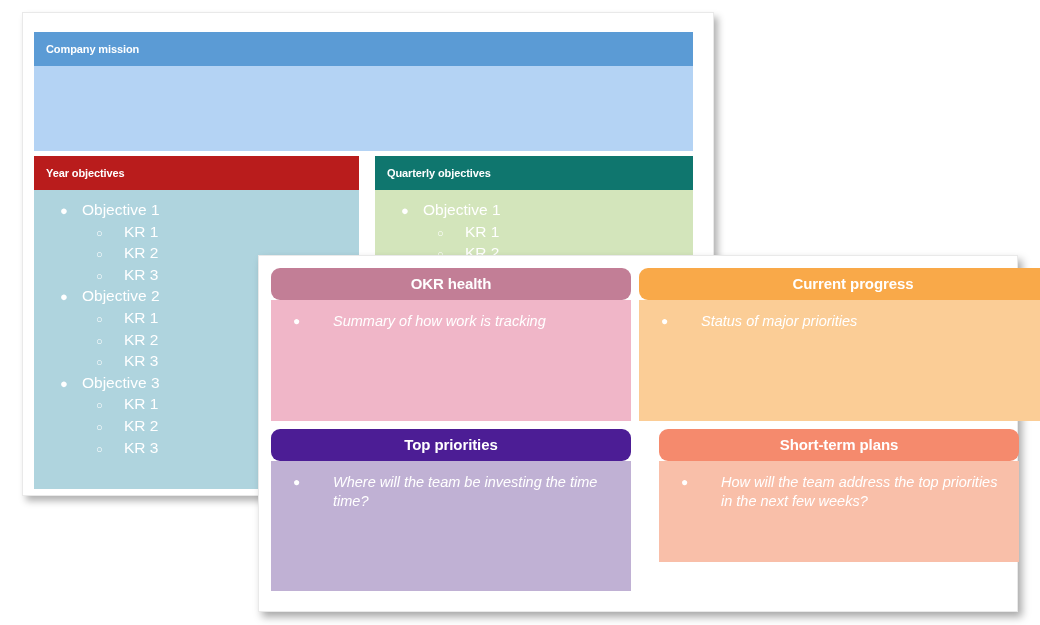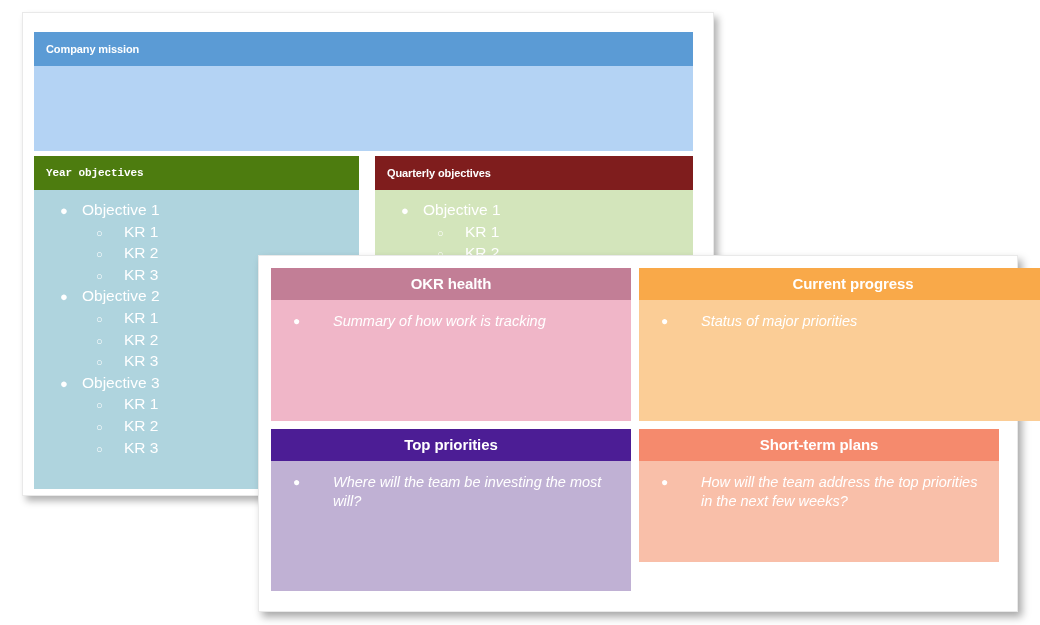--- a/index.html
+++ b/index.html
@@ -82,33 +82,33 @@
     background: #b4d3f4;
     height: 85px;
   }
 
   #panel-year {
     left: 11px;
     top: 143px;
     width: 325px;
     height: 333px;
   }
-  #panel-year .panel-head { background: #4d7c0f; font-family: Liberation Mono, monospace; }
+  #panel-year .panel-head { background: #b91c1c; }
   #panel-year .panel-body {
     background: #afd4de;
     height: 299px;
   }
 
   #panel-quarter {
     left: 352px;
     top: 143px;
     width: 318px;
     height: 333px;
   }
-  #panel-quarter .panel-head { background: #7f1d1d; }
+  #panel-quarter .panel-head { background: #0f766e; }
   #panel-quarter .panel-body {
     background: #d3e5bb;
     height: 299px;
   }
 
   
   ul.okr-list {
     list-style: none;
     margin: 0;
     padding: 11px 0 0 0;
@@ -149,29 +149,30 @@
     line-height: 1;
   }
   .kr-row .txt { flex: 0 0 auto; text-align: right; }
 
   
   .front-panel .panel-head {
     height: 32px;
     line-height: 32px;
     text-align: center;
     font-size: 15px;
+    border-radius: 9px;
   }
   .front-panel .panel-body {
     padding: 12px 14px 0 14px;
   }
 
   #panel-health    { left: 12px;  top: 12px;  width: 360px; height: 153px; }
   #panel-progress  { left: 380px; top: 12px;  width: 428px; height: 153px; }
   #panel-priority  { left: 12px;  top: 173px; width: 360px; height: 162px; }
-  #panel-plans     { left: 380px; top: 173px; width: 360px; height: 133px; }
+  #panel-plans     { left: 400px; top: 173px; width: 360px; height: 133px; }
 
   #panel-health   .panel-head { background: #c27e96; }
   #panel-health   .panel-body { background: #f0b6c8; height: 121px; }
   #panel-progress .panel-head { background: #f9a949; }
   #panel-progress .panel-body { background: #fbcd96; height: 121px; }
   #panel-priority .panel-head { background: #4c1d95; }
   #panel-priority .panel-body { background: #c0b1d4; height: 130px; }
   #panel-plans    .panel-head { background: #f58a6d; }
   #panel-plans    .panel-body { background: #f9bfa9; height: 130px; }
 
@@ -403,21 +404,21 @@
           <span class="txt">Status of major priorities</span>
         </div>
       </div>
     </div>
 
     <div class="panel front-panel" id="panel-priority">
       <div class="panel-head">Top priorities</div>
       <div class="panel-body">
         <div class="note-row">
           <span class="bullet">●</span>
-          <span class="txt">Where will the team be investing the most will?</span>
+          <span class="txt">Where will the team be investing the time time?</span>
         </div>
       </div>
     </div>
 
     <div class="panel front-panel" id="panel-plans">
       <div class="panel-head">Short-term plans</div>
       <div class="panel-body">
         <div class="note-row">
           <span class="bullet">●</span>
           <span class="txt">How will the team address the top priorities in the next few weeks?</span>

